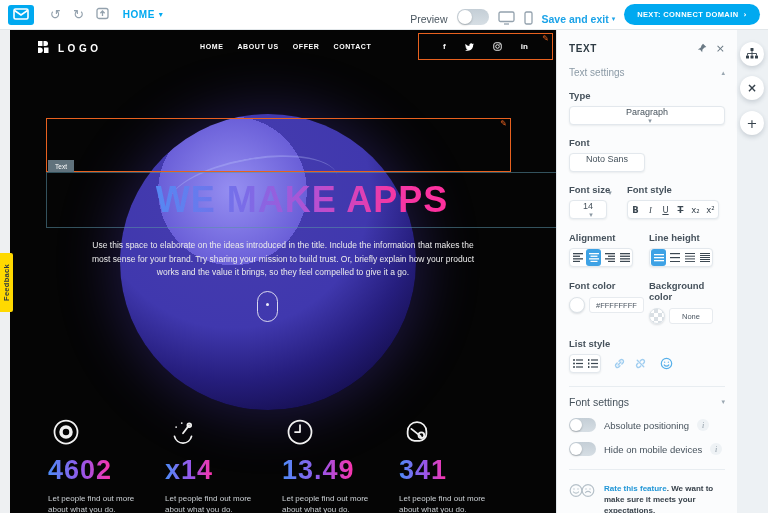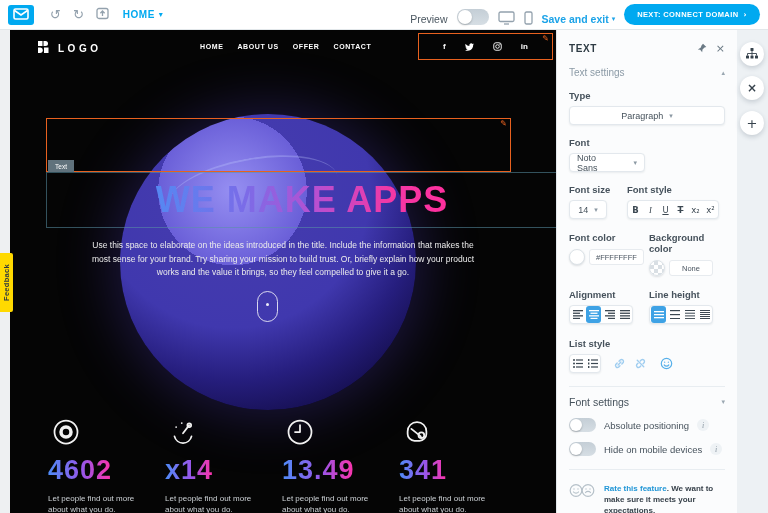--- a/index.html
+++ b/index.html
@@ -84,21 +84,21 @@
            border-left:1px solid #e2e7eb; padding:12px; font-size:10px; color:#46525c; }
   .panel-head { display:flex; align-items:center; }
   .panel-title { font-weight:bold; font-size:10px; letter-spacing:.6px; color:#2e3b44; }
   .panel-head .tools { margin-left:auto; display:flex; align-items:center; gap:9px; }
   .panel-head .tools > * { cursor:pointer; color:#6b7a85; }
   .sec-head { margin-top:12px; display:flex; align-items:center; color:#8b9aa6; font-size:10px; cursor:pointer; }
   .sec-head .glyph { margin-left:auto; font-size:7px; color:#9aa7b1; }
   .lbl { margin-top:12px; font-size:9.5px; color:#46525c; font-weight:bold; }
   .select { margin-top:5px; background:#fff; border:1px solid #e3e8ed; border-radius:4px;
             box-shadow:0 1px 2px rgba(31,45,61,.08); height:19px; display:flex; align-items:center;
-            justify-content:center; padding:0 7px; font-size:9px; color:#46525c; cursor:pointer; }
+            justify-content:flex-start; padding:0 7px; font-size:9px; color:#46525c; cursor:pointer;flex-direction:column; }
   .select .glyph { font-size:7px; color:#8b98a3; margin-left:6px; }
   .row2 { display:flex; }
   .col-a { width:80px; } .col-b { flex:1; }
   .btn-group { margin-top:5px; display:inline-flex; align-items:center; background:#fff;
             border:1px solid #e3e8ed; border-radius:4px; box-shadow:0 1px 2px rgba(31,45,61,.08); height:19px; }
   .gbtn { width:15px; height:17px; display:flex; align-items:center; justify-content:center;
             font-size:8.5px; color:#3c4852; cursor:pointer; }
   .gbtn.active { background:#3ea2e5; border-radius:3px; margin:0 1px; }
   .gbtn.active svg rect, .gbtn.active svg circle { fill:#fff; }
   .fs-i { font-style:italic; font-family:"Liberation Serif",serif; }
@@ -334,107 +334,107 @@
         <span class="gbtn glyph fs-u">U</span>
         <span class="gbtn glyph fs-s" style="font-weight:bold;">T</span>
         <span class="gbtn glyph">x₂</span>
         <span class="gbtn glyph">x²</span>
       </div>
     </div>
   </div>
 
   <div class="row2" style="margin-top:13px;">
     <div class="col-a">
+      <div class="lbl" style="margin-top:0;">Alignment</div>
+      <div class="btn-group">
+        <span class="gbtn">
+            <svg width="10" height="9" viewBox="0 0 10 9">
+              <rect y="0" width="10" height="1.3" fill="#3c4852"></rect>
+              <rect y="2.6" width="7" height="1.3" fill="#3c4852"></rect>
+              <rect y="5.2" width="10" height="1.3" fill="#3c4852"></rect>
+              <rect y="7.8" width="7" height="1.3" fill="#3c4852"></rect>
+            </svg>
+          </span>
+        <span class="gbtn active">
+            <svg width="10" height="9" viewBox="0 0 10 9">
+              <rect y="0" width="10" height="1.3" fill="#3c4852"></rect>
+              <rect x="1.5" y="2.6" width="7" height="1.3" fill="#3c4852"></rect>
+              <rect y="5.2" width="10" height="1.3" fill="#3c4852"></rect>
+              <rect x="1.5" y="7.8" width="7" height="1.3" fill="#3c4852"></rect>
+            </svg>
+          </span>
+        <span class="gbtn">
+            <svg width="10" height="9" viewBox="0 0 10 9">
+              <rect y="0" width="10" height="1.3" fill="#3c4852"></rect>
+              <rect x="3" y="2.6" width="7" height="1.3" fill="#3c4852"></rect>
+              <rect y="5.2" width="10" height="1.3" fill="#3c4852"></rect>
+              <rect x="3" y="7.8" width="7" height="1.3" fill="#3c4852"></rect>
+            </svg>
+          </span>
+        <span class="gbtn">
+            <svg width="10" height="9" viewBox="0 0 10 9">
+              <rect y="0" width="10" height="1.3" fill="#3c4852"></rect>
+              <rect y="2.6" width="10" height="1.3" fill="#3c4852"></rect>
+              <rect y="5.2" width="10" height="1.3" fill="#3c4852"></rect>
+              <rect y="7.8" width="10" height="1.3" fill="#3c4852"></rect>
+            </svg>
+          </span>
+      </div>
+    </div>
+    <div class="col-b">
+      <div class="lbl" style="margin-top:0;">Line height</div>
+      <div class="btn-group">
+        <span class="gbtn active">
+            <svg width="10" height="9" viewBox="0 0 10 9">
+              <rect y="1" width="10" height="1.3" fill="#3c4852"></rect>
+              <rect y="4" width="10" height="1.3" fill="#3c4852"></rect>
+              <rect y="7" width="10" height="1.3" fill="#3c4852"></rect>
+            </svg>
+          </span>
+        <span class="gbtn">
+            <svg width="10" height="9" viewBox="0 0 10 9">
+              <rect y="0" width="10" height="1.2" fill="#3c4852"></rect>
+              <rect y="4" width="10" height="1.2" fill="#3c4852"></rect>
+              <rect y="8" width="10" height="1.2" fill="#3c4852"></rect>
+            </svg>
+          </span>
+        <span class="gbtn">
+            <svg width="10" height="9" viewBox="0 0 10 9">
+              <rect y="0" width="10" height="1" fill="#3c4852"></rect>
+              <rect y="2.7" width="10" height="1" fill="#3c4852"></rect>
+              <rect y="5.4" width="10" height="1" fill="#3c4852"></rect>
+              <rect y="8.1" width="10" height="1" fill="#3c4852"></rect>
+            </svg>
+          </span>
+        <span class="gbtn">
+            <svg width="10" height="9" viewBox="0 0 10 9">
+              <rect y="0" width="10" height="1" fill="#3c4852"></rect>
+              <rect y="2" width="10" height="1" fill="#3c4852"></rect>
+              <rect y="4" width="10" height="1" fill="#3c4852"></rect>
+              <rect y="6" width="10" height="1" fill="#3c4852"></rect>
+              <rect y="8" width="10" height="1" fill="#3c4852"></rect>
+            </svg>
+          </span>
+      </div>
+    </div>
+  </div>
+
+  <div class="row2" style="margin-top:13px;">
+    <div class="col-a">
       <div class="lbl" style="margin-top:0;">Font color</div>
       <div class="swatch-row">
         <span class="swatch"></span>
         <span class="val-pill">#FFFFFFFF</span>
       </div>
     </div>
     <div class="col-b">
       <div class="lbl" style="margin-top:0;">Background color</div>
       <div class="swatch-row">
         <span class="swatch checker"></span>
         <span class="val-pill" style="width:44px;justify-content:center;">None</span>
-      </div>
-    </div>
-  </div>
-
-  <div class="row2" style="margin-top:13px;">
-    <div class="col-a">
-      <div class="lbl" style="margin-top:0;">Alignment</div>
-      <div class="btn-group">
-        <span class="gbtn">
-            <svg width="10" height="9" viewBox="0 0 10 9">
-              <rect y="0" width="10" height="1.3" fill="#3c4852"></rect>
-              <rect y="2.6" width="7" height="1.3" fill="#3c4852"></rect>
-              <rect y="5.2" width="10" height="1.3" fill="#3c4852"></rect>
-              <rect y="7.8" width="7" height="1.3" fill="#3c4852"></rect>
-            </svg>
-          </span>
-        <span class="gbtn active">
-            <svg width="10" height="9" viewBox="0 0 10 9">
-              <rect y="0" width="10" height="1.3" fill="#3c4852"></rect>
-              <rect x="1.5" y="2.6" width="7" height="1.3" fill="#3c4852"></rect>
-              <rect y="5.2" width="10" height="1.3" fill="#3c4852"></rect>
-              <rect x="1.5" y="7.8" width="7" height="1.3" fill="#3c4852"></rect>
-            </svg>
-          </span>
-        <span class="gbtn">
-            <svg width="10" height="9" viewBox="0 0 10 9">
-              <rect y="0" width="10" height="1.3" fill="#3c4852"></rect>
-              <rect x="3" y="2.6" width="7" height="1.3" fill="#3c4852"></rect>
-              <rect y="5.2" width="10" height="1.3" fill="#3c4852"></rect>
-              <rect x="3" y="7.8" width="7" height="1.3" fill="#3c4852"></rect>
-            </svg>
-          </span>
-        <span class="gbtn">
-            <svg width="10" height="9" viewBox="0 0 10 9">
-              <rect y="0" width="10" height="1.3" fill="#3c4852"></rect>
-              <rect y="2.6" width="10" height="1.3" fill="#3c4852"></rect>
-              <rect y="5.2" width="10" height="1.3" fill="#3c4852"></rect>
-              <rect y="7.8" width="10" height="1.3" fill="#3c4852"></rect>
-            </svg>
-          </span>
-      </div>
-    </div>
-    <div class="col-b">
-      <div class="lbl" style="margin-top:0;">Line height</div>
-      <div class="btn-group">
-        <span class="gbtn active">
-            <svg width="10" height="9" viewBox="0 0 10 9">
-              <rect y="1" width="10" height="1.3" fill="#3c4852"></rect>
-              <rect y="4" width="10" height="1.3" fill="#3c4852"></rect>
-              <rect y="7" width="10" height="1.3" fill="#3c4852"></rect>
-            </svg>
-          </span>
-        <span class="gbtn">
-            <svg width="10" height="9" viewBox="0 0 10 9">
-              <rect y="0" width="10" height="1.2" fill="#3c4852"></rect>
-              <rect y="4" width="10" height="1.2" fill="#3c4852"></rect>
-              <rect y="8" width="10" height="1.2" fill="#3c4852"></rect>
-            </svg>
-          </span>
-        <span class="gbtn">
-            <svg width="10" height="9" viewBox="0 0 10 9">
-              <rect y="0" width="10" height="1" fill="#3c4852"></rect>
-              <rect y="2.7" width="10" height="1" fill="#3c4852"></rect>
-              <rect y="5.4" width="10" height="1" fill="#3c4852"></rect>
-              <rect y="8.1" width="10" height="1" fill="#3c4852"></rect>
-            </svg>
-          </span>
-        <span class="gbtn">
-            <svg width="10" height="9" viewBox="0 0 10 9">
-              <rect y="0" width="10" height="1" fill="#3c4852"></rect>
-              <rect y="2" width="10" height="1" fill="#3c4852"></rect>
-              <rect y="4" width="10" height="1" fill="#3c4852"></rect>
-              <rect y="6" width="10" height="1" fill="#3c4852"></rect>
-              <rect y="8" width="10" height="1" fill="#3c4852"></rect>
-            </svg>
-          </span>
       </div>
     </div>
   </div>
 
   <div class="lbl" style="margin-top:14px;">List style</div>
   <div class="list-row">
     <div class="btn-group" style="margin-top:0;">
       <span class="gbtn">
           <svg width="10" height="9" viewBox="0 0 10 9">
             <circle cx="1" cy="1" r="1" fill="#3c4852"></circle>

